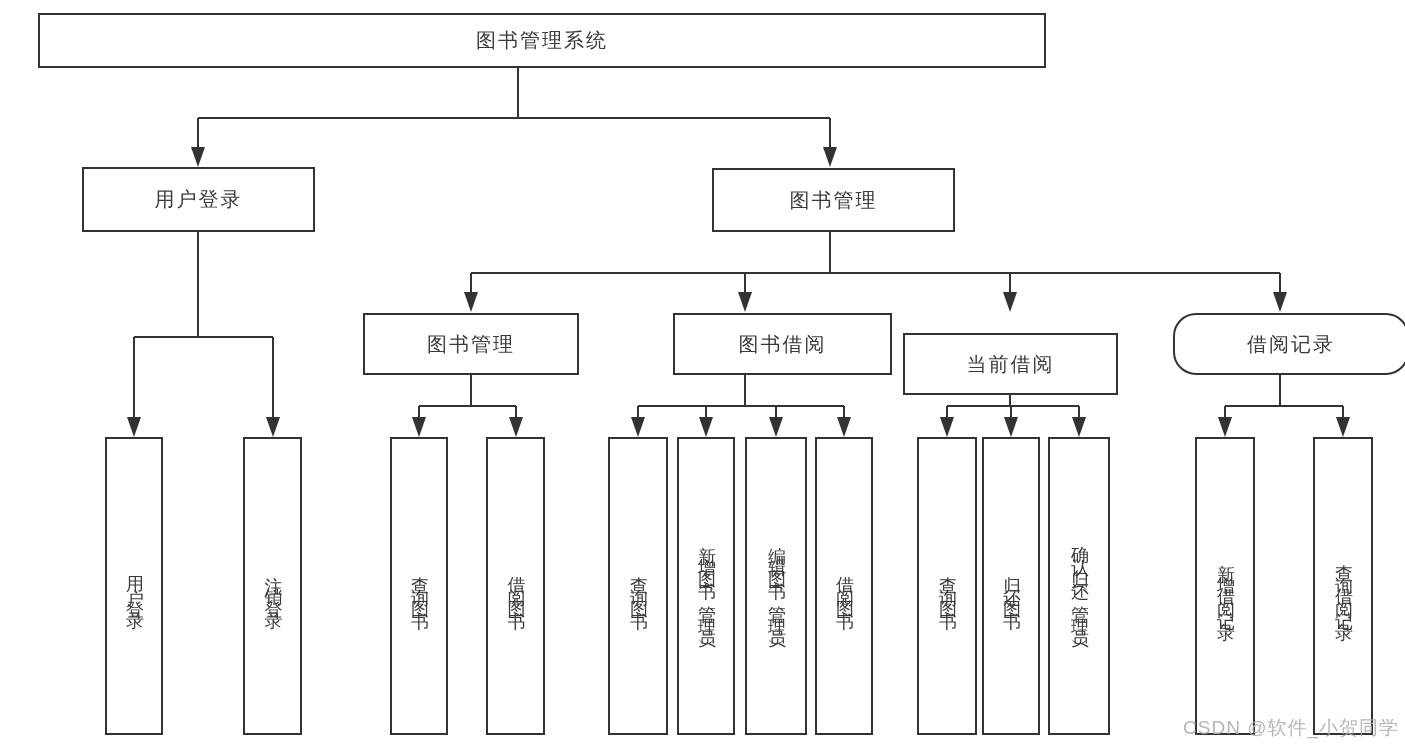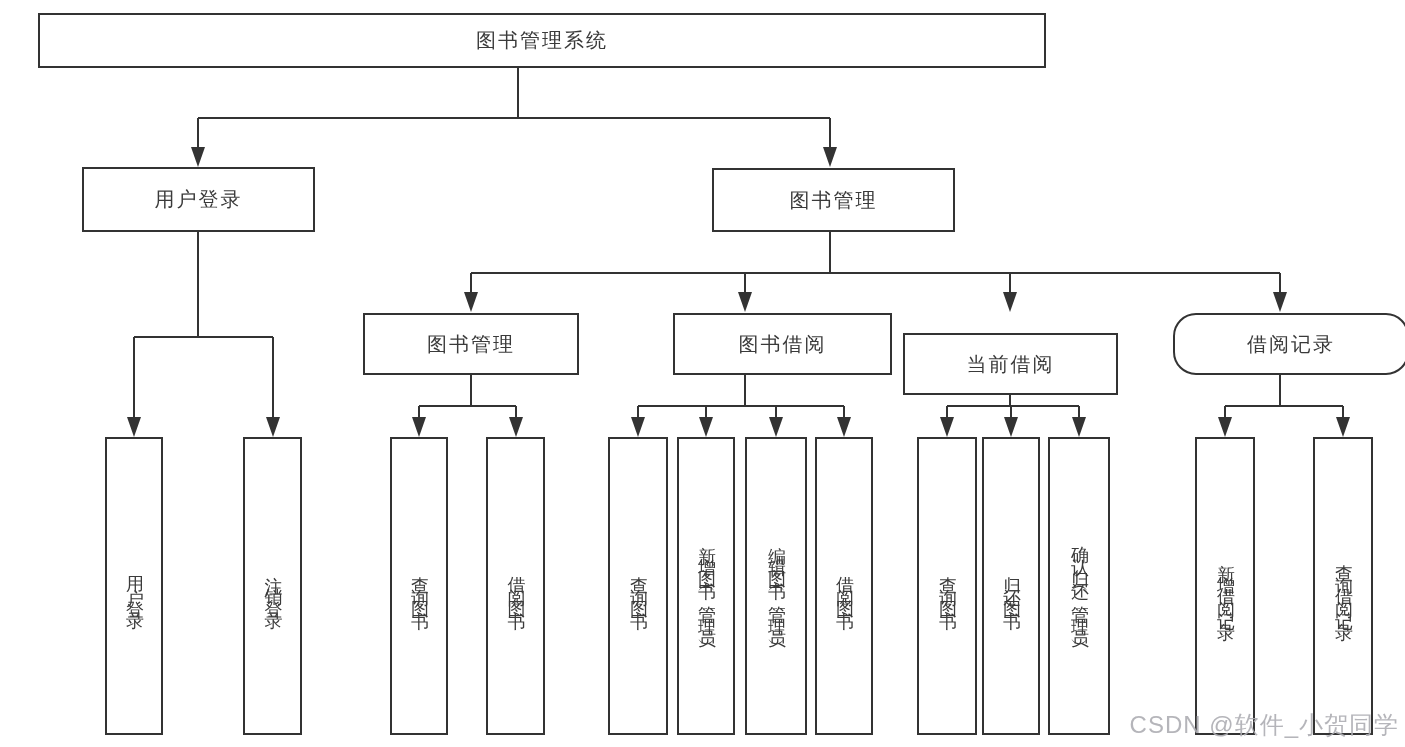--- a/index.html
+++ b/index.html
@@ -37,21 +37,21 @@
     text-orientation: mixed;
     font-size: 18px;
     line-height: 1.1;
     letter-spacing: 12px;
     color: #3a3a3a;
   }
   .watermark {
     position: absolute;
     right: 6px;
     bottom: 6px;
-    font-size: 24px;
+    font-size: 19px;
     letter-spacing: 1px;
     color: rgba(173, 173, 178, 0.9);
     white-space: nowrap;
     z-index: 5;
   }
   svg line, svg path { stroke: #333333; stroke-width: 2; fill: none; }
   svg polygon { fill: #333333; stroke: none; }
 </style>
 </head>
 <body>

